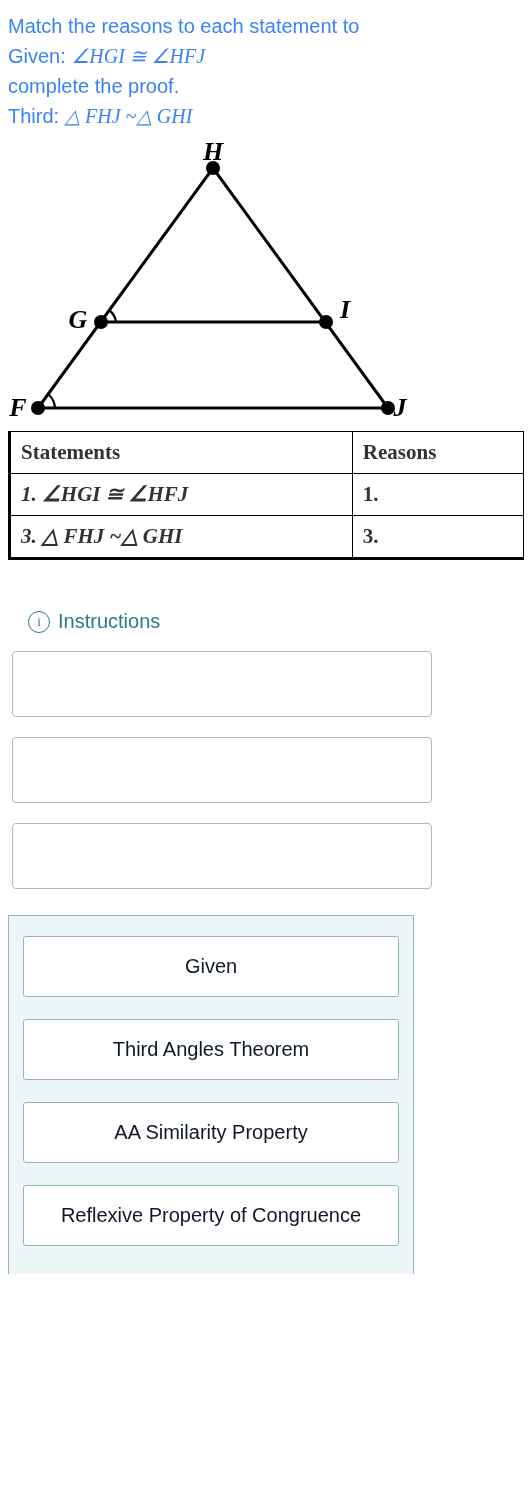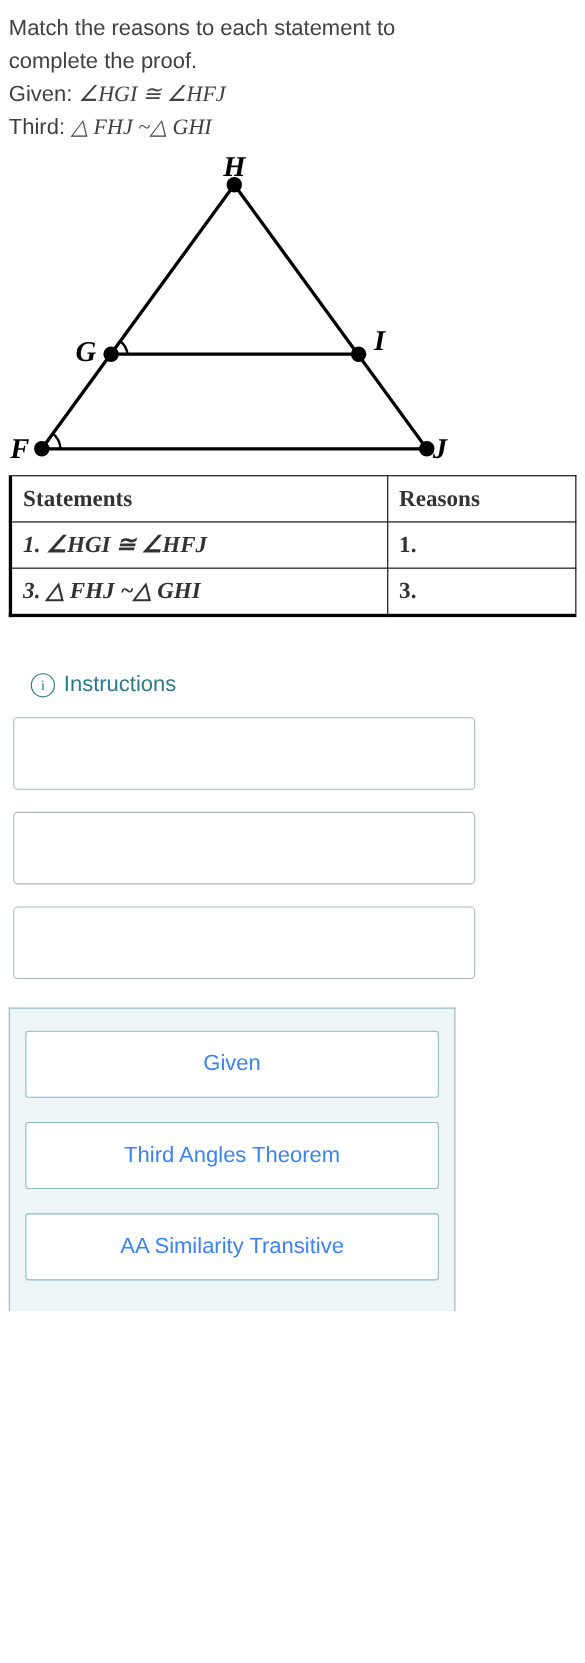--- a/index.html
+++ b/index.html
@@ -5,21 +5,21 @@
   * { box-sizing: border-box; }
   body {
     margin: 0;
     padding: 10px 8px;
     font-family: Arial, Helvetica, sans-serif;
     font-size: 20px;
     color: #333;
     width: 532px;
     background: #fff;
   }
-  .prompt p { margin: 2px 0; line-height: 1.4; color:#404040; }
+  .prompt p { margin: 2px 0; line-height: 1.4; color:#3b82f6; }
   .math { font-family: 'Times New Roman', Times, serif; font-style: italic; }
   .diagram { margin: 8px 0 0 0; }
   table.proof {
     border-collapse: collapse;
     width: 100%;
     margin-top: -2px;
     border-left: 3px solid #000;
     border-bottom: 3px solid #000;
     padding-left: 34px;
   }
@@ -67,38 +67,38 @@
     width: 406px;
     border: 1.5px solid #8fb8c2;
     border-bottom: none;
     background: #eef5f6;
     padding: 20px 14px 6px 14px;
   }
   .bank-item {
     border: 1.5px solid #8fb8c2;
     border-radius: 3px;
     background: #fff;
-    color: #3b82f6;
+    color: #0f172a;
     font-size: 20px;
     text-align: center;
     padding: 18px 6px;
     margin-bottom: 22px;
     cursor: grab;
   }
 </style>
 </head>
 <body>
 
 <div class="prompt">
   <p>Match the reasons to each statement to</p>
-  <p>complete the proof.</p>
   <p>
     <span>Given:</span>
     <span class="math">∠HGI ≅ ∠HFJ</span>
   </p>
+  <p>complete the proof.</p>
   <p>
     <span>Third:</span>
     <span class="math">△ FHJ ~△ GHI</span>
   </p>
 </div>
 
 <div class="diagram">
 <svg width="400" height="290" viewBox="0 0 400 290">
 
   <polygon points="30,270 205,30 380,270" fill="none" stroke="#000" stroke-width="3"></polygon>
@@ -146,14 +146,15 @@
 
 <div class="dropzone-area">
   <div class="dropzone"></div>
   <div class="dropzone"></div>
   <div class="dropzone"></div>
 </div>
 
 <div class="bank">
   <div class="bank-item">Given</div>
   <div class="bank-item">Third Angles Theorem</div>
-  <div class="bank-item">AA Similarity Transitive</div>
+  <div class="bank-item">AA Similarity Property</div>
+  <div class="bank-item">Reflexive Property of Congruence</div>
 </div>
 
 </body></html>

